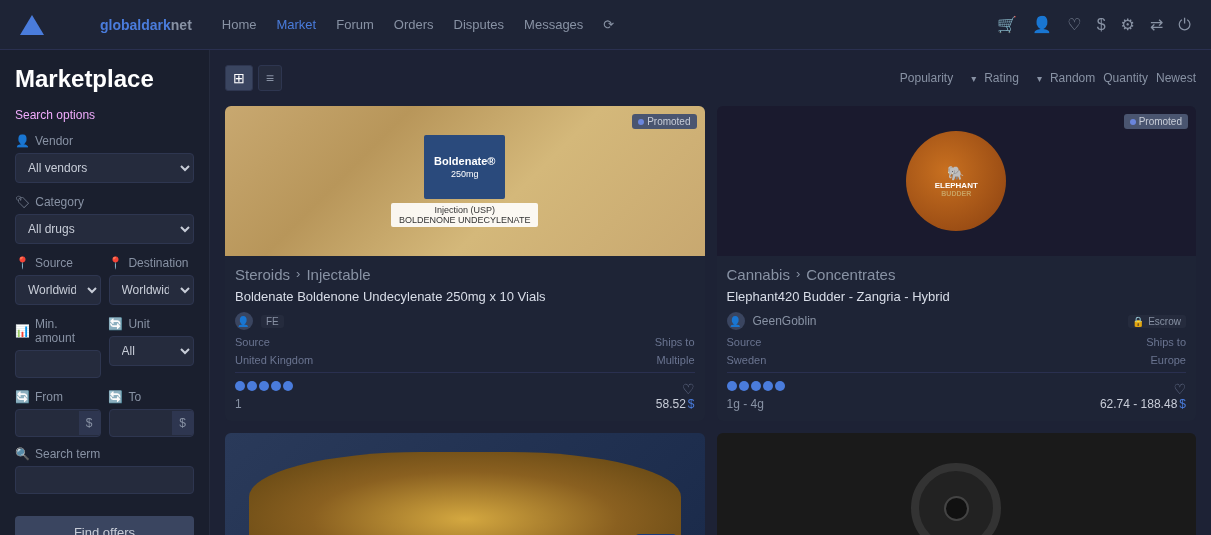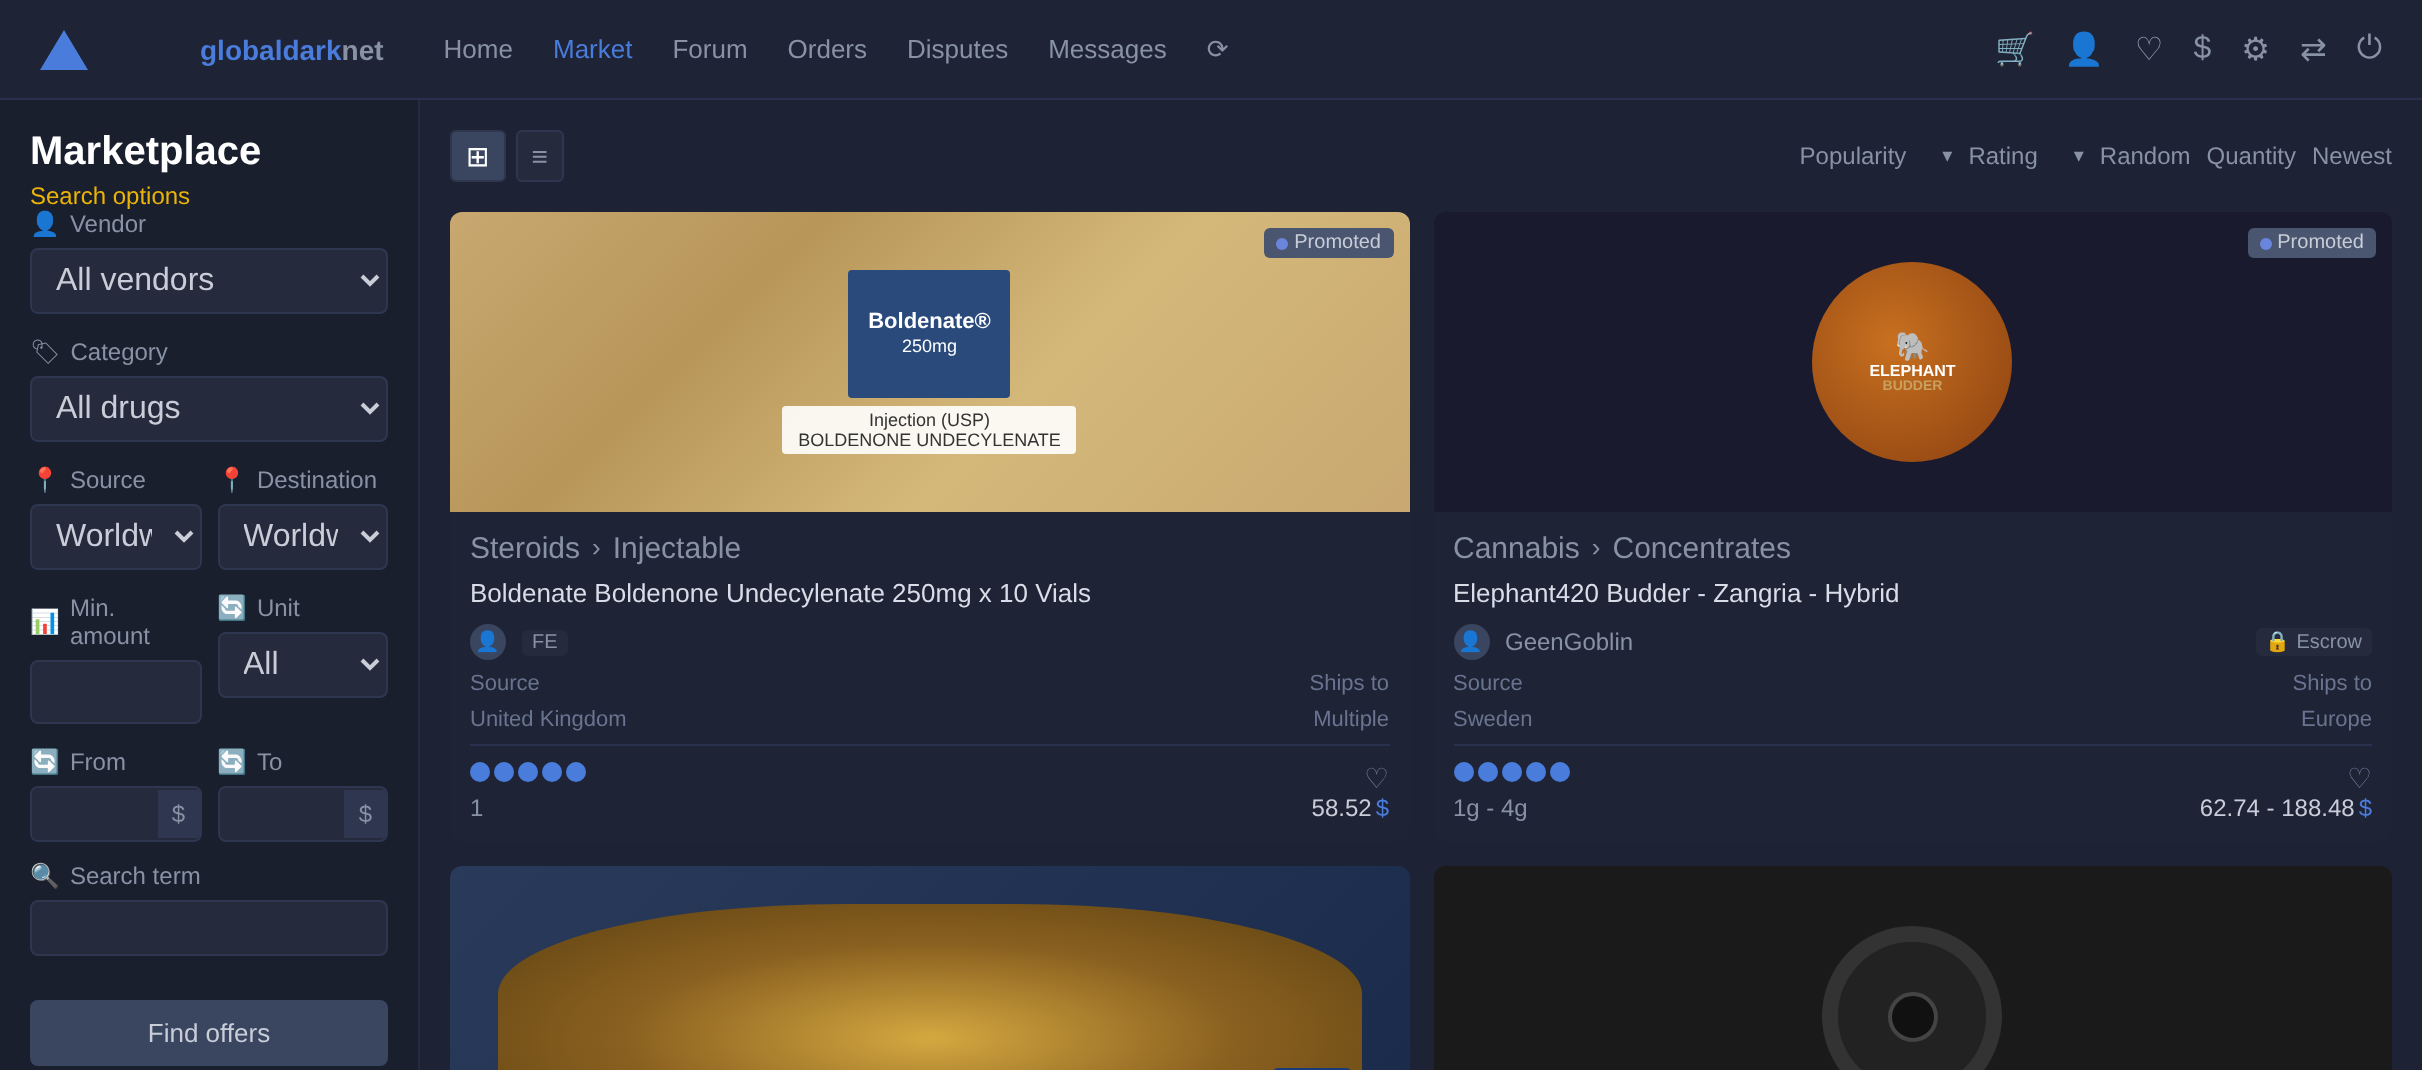--- a/index.html
+++ b/index.html
@@ -79,48 +79,49 @@
     
     .left-panel {
       width: 210px;
       background: #1a1f2e;
       padding: 15px;
       flex-shrink: 0;
       border-right: 1px solid #252b3d;
       overflow-y: auto;
     }
     .page-title {
-      font-size: 20px;
+      font-size: 24px;
       font-weight: bold;
       color: #fff;
-      margin-bottom: 3px;
+      margin-bottom: 15px;
     }
     .search-options-label {
       font-size: 12px;
-      color: #eab308;
+      color: #f0abfc;
+      margin-bottom: 12px;
     }
     .filter-group {
       margin-bottom: 12px;
     }
     .filter-label {
       display: flex;
       align-items: center;
       gap: 5px;
       font-size: 12px;
       color: #8892a4;
       margin-bottom: 5px;
     }
     .filter-select, .filter-input {
       width: 100%;
       background: #252b3d;
       border: 1px solid #2e3650;
       border-radius: 4px;
       color: #c8cdd8;
       padding: 6px 8px;
-      font-size: 16px;
+      font-size: 12px;
       outline: none;
     }
     .filter-select { cursor: pointer; }
 
     .two-col {
       display: flex;
       gap: 8px;
     }
     .two-col > div { flex: 1; }
 

